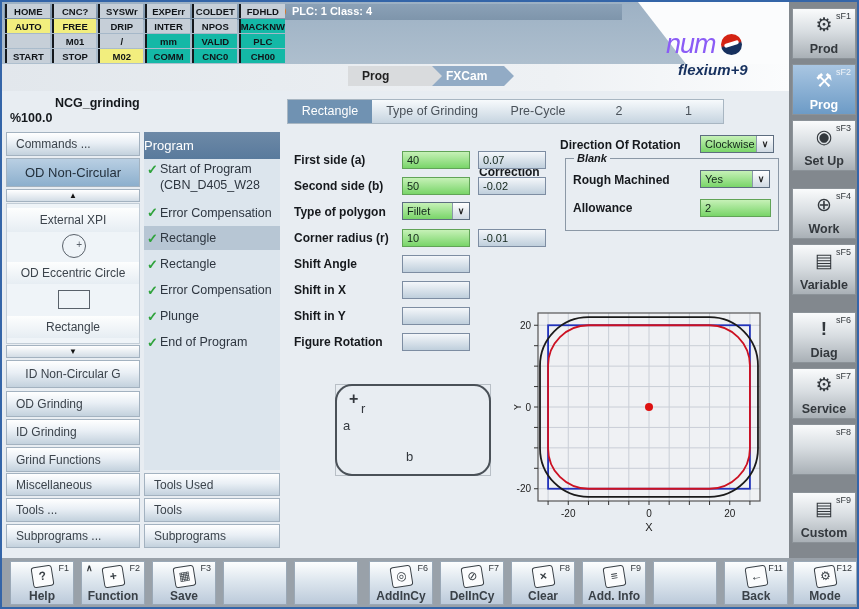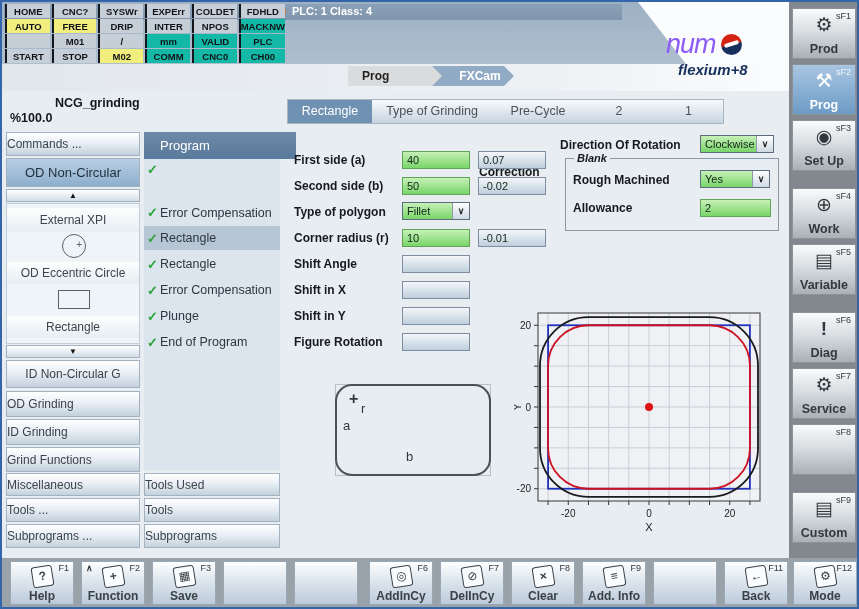--- a/index.html
+++ b/index.html
@@ -28,39 +28,39 @@
   .numword{font-size:27px;font-weight:normal;font-style:italic;color:#8b5cf6;letter-spacing:-1px;}
   .numball{width:21px;height:21px;border-radius:50%;margin-left:5px;
            background:linear-gradient(165deg,#d42313 46%,#16305e 54%);position:relative;}
   .numball::after{content:"";position:absolute;left:3px;top:8px;width:15px;height:4px;background:#fff;border-radius:2px;transform:rotate(-18deg);}
   .flexium{position:absolute;left:676px;top:59px;font-size:15px;font-weight:bold;font-style:italic;color:#16305e;}
   
   .crumb{position:absolute;top:64px;height:20px;font-size:12px;font-weight:bold;line-height:20px;}
   .crumb1{left:346px;width:82px;background:#d9dbdd;color:#222;padding-left:14px;
           clip-path:polygon(0 0,calc(100% - 10px) 0,100% 50%,calc(100% - 10px) 100%,0 100%);}
   .crumb2{left:430px;width:68px;background:#92abc5;color:#fff;padding-left:14px;
-          clip-path:polygon(0 0,calc(100% - 10px) 0,100% 50%,calc(100% - 10px) 100%,0 100%,10px 50%);text-align:center;}
+          clip-path:polygon(0 0,calc(100% - 10px) 0,100% 50%,calc(100% - 10px) 100%,0 100%,10px 50%);}
   
   .btn{position:absolute;background:linear-gradient(180deg,#ffffff,#e9eff5 45%,#c3d1dd);
        border:1px solid #a3b2c0;font-size:12px;color:#3c444c;display:flex;align-items:center;
        box-sizing:border-box;}
   .btn.sel{background:linear-gradient(180deg,#b9cfe3,#8cafcd);color:#23303c;}
-  .ctr{justify-content:center;} .lpad{}
+  .ctr{justify-content:center;} .lpad{padding-left:9px;}
   .arrowbar{position:absolute;left:4px;width:134px;height:13px;background:linear-gradient(180deg,#fff,#d3dde6);
        border:1px solid #a3b2c0;text-align:center;font-size:8px;line-height:12px;color:#111;box-sizing:border-box;}
   .lpanel{position:absolute;left:4px;top:201px;width:134px;height:141px;background:#eff4f8;border:1px solid #c2cdd7;box-sizing:border-box;}
   .litem{position:absolute;left:0;width:132px;text-align:center;font-size:12px;color:#3c444c;
          background:linear-gradient(180deg,#fdfefe,#e6edf3);}
   .ecc-ic{position:absolute;left:55px;top:30px;width:22px;height:22px;border:1.5px solid #59616a;border-radius:50%;}
   .ecc-ic::after{content:"+";position:absolute;right:3px;top:4px;font-size:10px;color:#59616a;}
   .rect-ic{position:absolute;left:51px;top:86px;width:30px;height:17px;border:1.5px solid #59616a;}
   
   .pgpanel{position:absolute;left:142px;top:130px;width:136px;height:338px;background:#dce5ed;}
-  .pghdr{position:absolute;left:142px;top:130px;width:152px;height:27px;background:linear-gradient(180deg,#6d89a7,#597a9c);
-         color:#fff;font-size:13px;line-height:27px;padding-left:16px;box-sizing:border-box;}
+  .pghdr{position:absolute;left:142px;top:130px;width:136px;height:27px;background:linear-gradient(180deg,#6d89a7,#597a9c);
+         color:#fff;font-size:13px;line-height:27px;padding-left:0;box-sizing:border-box;}
   .pgitem{position:absolute;left:142px;width:136px;font-size:12.5px;color:#2e3640;display:flex;align-items:center;
           white-space:nowrap;overflow:hidden;}
   .pgitem.sel{background:#b7c6d4;}
   .pgitem .check{color:#2fa33c;font-weight:bold;font-size:13px;margin:0 2px 0 3px;flex:0 0 auto;}
   .pgitem.wrap2{white-space:normal;line-height:16px;align-items:flex-start;}
   .pgitem.wrap2 .check{margin-top:1px;}
   
   .tabbar{position:absolute;left:285px;top:97px;width:437px;height:25px;display:flex;
           background:linear-gradient(180deg,#f7fafc,#c6d4e0);border:1px solid #a8b6c2;box-sizing:border-box;}
   .tab{font-size:12.5px;color:#4a525a;line-height:23px;text-align:center;}
@@ -150,21 +150,21 @@
     <div class="sc y">M02</div>
     <div class="sc g">COMM</div>
     <div class="sc g">CNC0</div>
     <div class="sc g">CH00</div>
   </div>
 
   <div class="numlogo">
     <span class="numword">num</span>
     <span class="numball"></span>
   </div>
-  <div class="flexium">flexium+8</div>
+  <div class="flexium">flexium+9</div>
 
   <div class="crumb crumb1">Prog</div>
   <div class="crumb crumb2">FXCam</div>
 
   <div class="title1">NCG_grinding</div>
   <div class="title2">%100.0</div>
 
   <div class="btn lpad" style="left:4px;top:130px;width:134px;height:24px;">Commands ...</div>
   <div class="btn sel ctr" style="left:4px;top:156px;width:134px;height:29px;font-size:13px;">OD Non-Circular</div>
   <div class="arrowbar up-ar" style="top:187px;"><span></span></div>
@@ -185,20 +185,21 @@
   <div class="btn lpad" style="left:4px;top:445px;width:134px;height:25px;">Grind Functions</div>
   <div class="btn lpad" style="left:4px;top:471px;width:134px;height:23px;">Miscellaneous</div>
   <div class="btn lpad" style="left:4px;top:496px;width:134px;height:24px;">Tools ...</div>
   <div class="btn lpad" style="left:4px;top:522px;width:134px;height:24px;">Subprograms ...</div>
 
   <div class="pgpanel"></div>
   <div class="pghdr">Program</div>
 
   <div class="pgitem wrap2" style="top:159px;height:37px;">
     <span class="check">✓</span>
+    <span>Start of Program (CBN_D405_W28</span>
   </div>
   <div class="pgitem" style="top:199px;height:23px;">
     <span class="check">✓</span>
     <span>Error Compensation</span>
   </div>
   <div class="pgitem sel" style="top:224px;height:24px;">
     <span class="check">✓</span>
     <span>Rectangle</span>
   </div>
   <div class="pgitem" style="top:250px;height:24px;">

